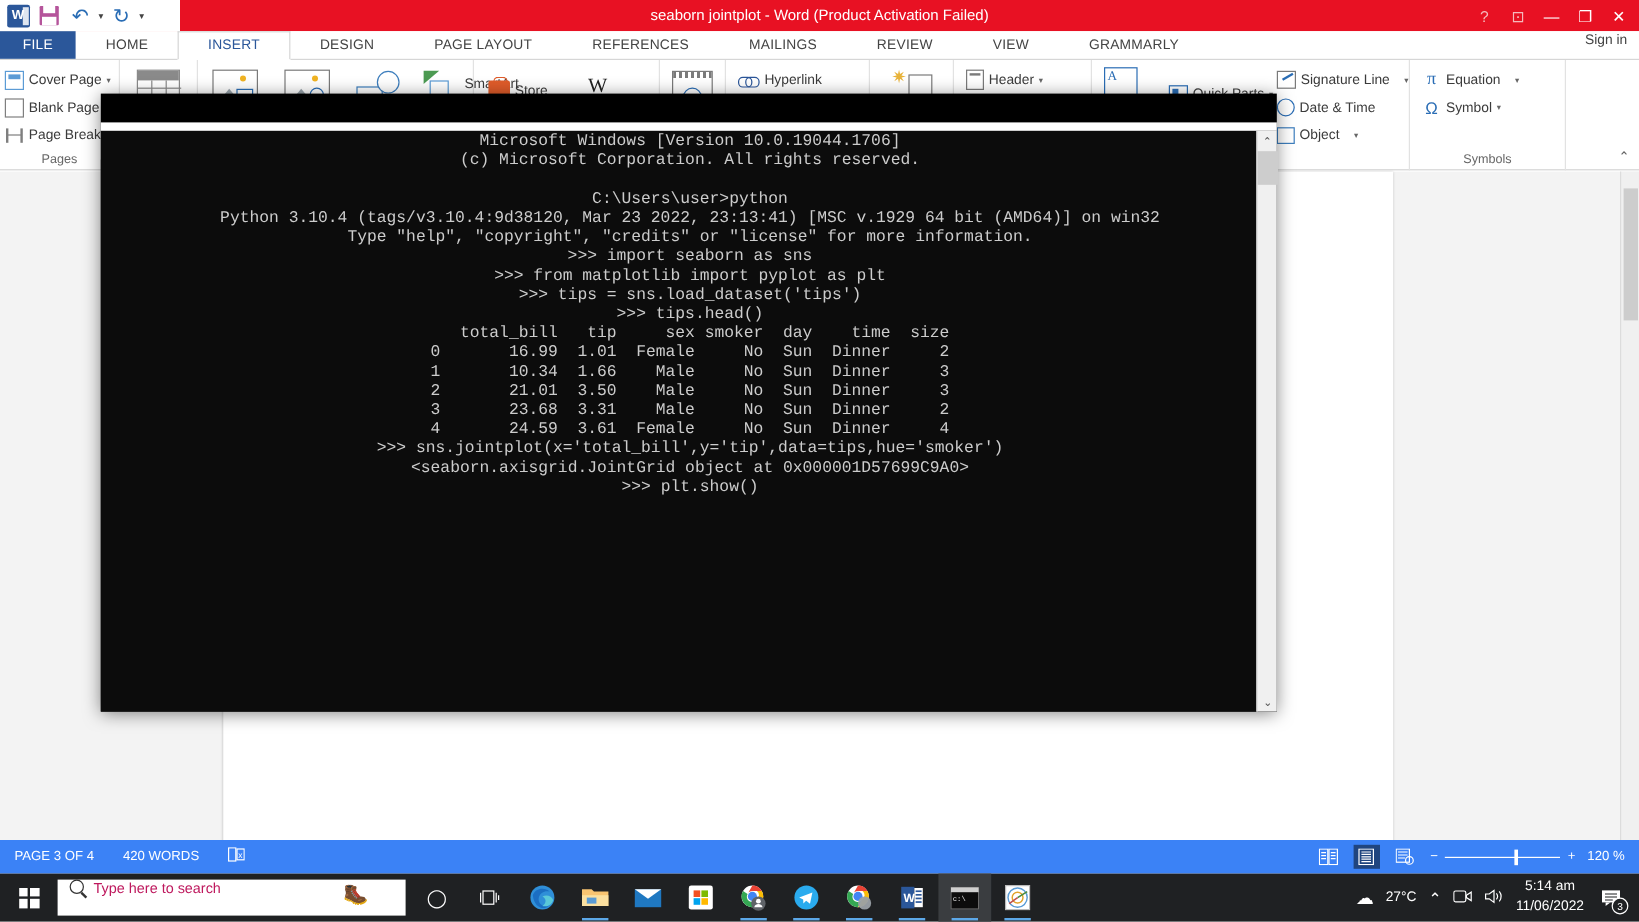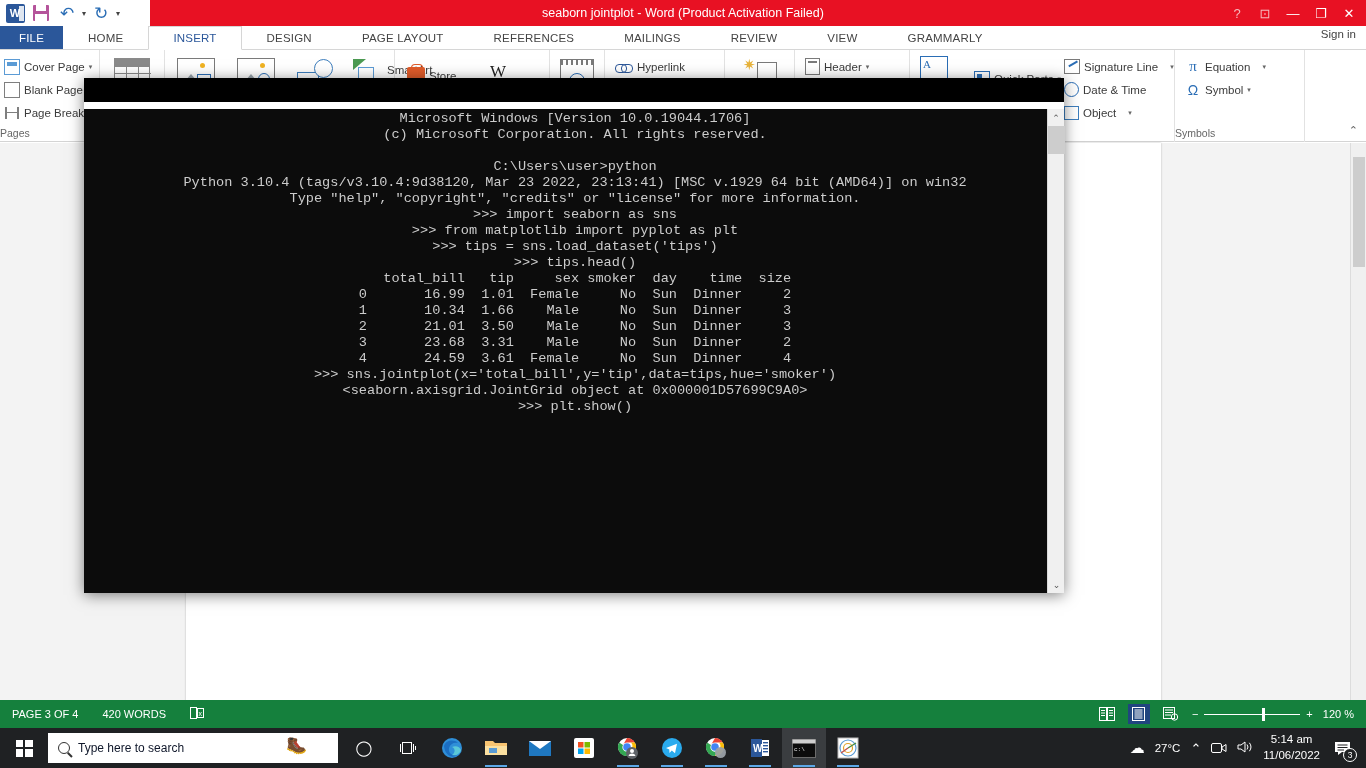--- a/index.html
+++ b/index.html
@@ -64,21 +64,21 @@
     position: absolute; right: 10px; top: 28px; font-size: 11.5px; color: #444; cursor: pointer;
   }
 
   
   #ribbon {
     position: absolute; left: 0; top: 50px; width: 1366px; height: 92px;
     background: #fff; border-bottom: 1px solid #d4d4d4;
     font-size: 11.5px; color: #3b3b3b;
   }
   .rgroup { position: absolute; top: 0; height: 92px; border-right: 1px solid #e2e2e2; }
-  .glabel { position: absolute; bottom: 3px; width: 100%; text-align: left; font-size: 10.5px; color: #666; }
+  .glabel { position: absolute; bottom: 3px; width: 100%; text-align: center; font-size: 10.5px; color: #666; }
   .ritem { display: flex; align-items: center; gap: 4px; height: 23px; padding: 0 4px; cursor: pointer; white-space: nowrap; }
   .caret { font-size: 7px; color: #666; }
 
   .ic { width: 16px; height: 16px; position: relative; flex: 0 0 16px; }
   .ic-doc { border: 1.4px solid #7f7f7f; background: #fff; }
   .ic-cover { background: #fff; border: 1.4px solid #5b9bd5; }
   .ic-cover::after { content:""; position:absolute; left:2px; top:2px; right:2px; height:4px; background:#5b9bd5; }
   .ic-pagebreak::before { content:""; position:absolute; left:1px; top:2px; width:1.6px; height:12px; background:#7f7f7f; }
   .ic-pagebreak::after  { content:""; position:absolute; right:1px; top:2px; width:1.6px; height:12px; background:#7f7f7f; }
   .ic-pagebreak > i { position:absolute; left:2px; top:7px; width:12px; height:1.6px; background:#7f7f7f; }
@@ -131,38 +131,38 @@
   
   #doc-area { position: absolute; left: 0; top: 143px; width: 1366px; bottom: 48px; background: #f3f3f3; }
   #doc-page { position: absolute; left: 186px; top: 0; width: 975px; height: 560px; background: #fff;
               box-shadow: 0 0 2px rgba(0,0,0,.25); }
   #doc-vscroll { position: absolute; right: 0; top: 0; bottom: 0; width: 16px; background: #f0f0f0; border-left:1px solid #dcdcdc;}
   #doc-vscroll .thumb { position: absolute; top: 14px; left: 2px; width: 12px; height: 110px; background: #cdcdcd; }
 
   
   #status-bar {
     position: absolute; left: 0; bottom: 40px; width: 1366px; height: 28px;
-    background: #15803d; color: #fff; font-size: 11px;
+    background: #3b82f6; color: #fff; font-size: 11px;
     display: flex; align-items: center;
   }
   #status-bar .sb { padding: 0 12px; cursor: pointer; white-space: nowrap; }
   #status-right { margin-left: auto; display: flex; align-items: center; gap: 10px; padding-right: 12px; }
   .viewbtn { width: 22px; height: 20px; display: flex; align-items: center; justify-content: center; cursor: pointer; }
   .viewbtn.active { background: #1f4border; background: #20457f; }
   #zoom-slider { display: flex; align-items: center; gap: 6px; }
   #zoom-track { width: 96px; height: 1px; background: #fff; position: relative; }
   #zoom-thumb { position: absolute; left: 58px; top: -6px; width: 3px; height: 13px; background: #fff; cursor: pointer;}
 
   
   #taskbar { position: absolute; left: 0; bottom: 0; width: 1366px; height: 40px; background: #1f2123; display: flex; align-items: center; }
   #start-btn { width: 48px; height: 40px; display: flex; align-items: center; justify-content: center; cursor: pointer; }
   .winlogo { width: 17px; height: 17px; display: grid; grid-template-columns: 1fr 1fr; grid-template-rows: 1fr 1fr; gap: 1.5px; }
   .winlogo i { background: #fff; display: block; }
-  #search-box { width: 290px; height: 30px; background: #ffffff; display: flex; align-items: center;
-                gap: 8px; padding: 0 10px; color: #0f172a; font-size: 12px; cursor: text; position: relative; }
+  #search-box { width: 290px; height: 30px; background: #ffffff; display: flex; 
+                gap: 8px; padding: 0 10px; color: #be185d; font-size: 12px; cursor: text; position: relative; }
   .mag { width: 12px; height: 12px; border: 1.6px solid #333; border-radius: 50%; position: relative; flex:0 0 12px;}
   .mag::after { content:""; position:absolute; right:-4px; bottom:-3px; width:6px; height:1.6px; background:#333; transform: rotate(45deg); }
   #search-art { position: absolute; right: 4px; top: 2px; width: 48px; height: 26px; font-size: 17px; }
   #tb-icons { display: flex; align-items: center; height: 40px; margin-left: 4px; }
   .tbi { width: 44px; height: 40px; display: flex; align-items: center; justify-content: center; position: relative; cursor: pointer; font-size: 18px; }
   .tbi.running::after { content:""; position:absolute; bottom: 1px; left: 11px; width: 22px; height: 2.5px; background: #5ca8e8; }
   .tbi.active { background: #3a3d40; }
   #tray { margin-left: auto; display: flex; align-items: center; gap: 10px; color: #fff; font-size: 11.5px; padding-right: 8px; height: 40px;}
   #clock { text-align: center; line-height: 1.35; font-size: 11.5px; cursor: pointer; }
   #notif { width: 28px; height: 40px; display: flex; align-items: center; justify-content: center; position: relative; cursor: pointer; }

